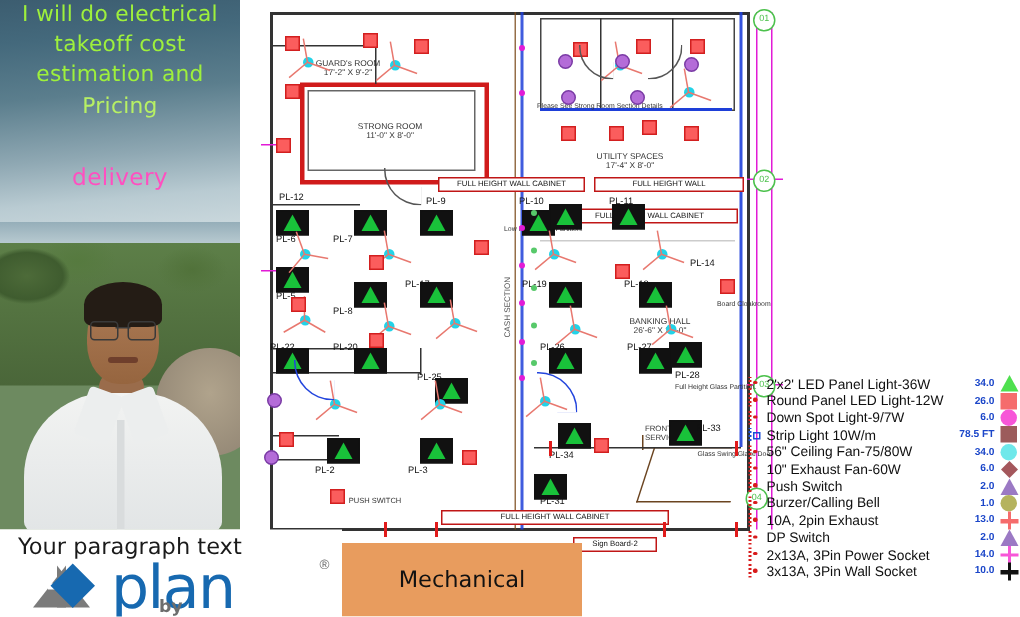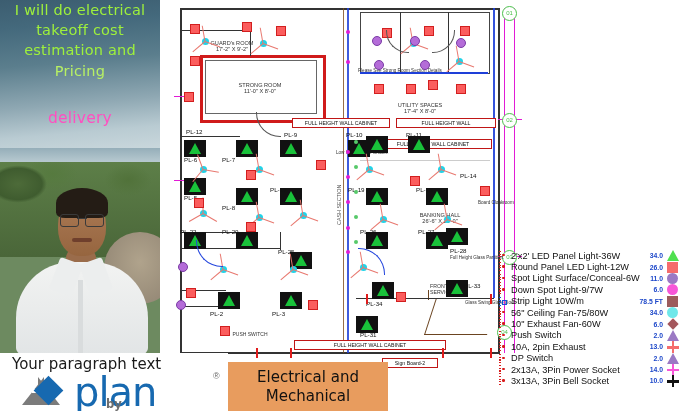--- a/index.html
+++ b/index.html
@@ -467,31 +467,20 @@
           <div class="tk-val" style="color: rgb(27, 70, 201);">26.0</div>
           <div class="tk-ic">
             <div class="ic-sqr" style="background:#f56c6c"></div>
           </div>
         </div>
         <div class="tk-row">
           <div class="tk-mk">
             <span class="dots"></span>
             <span class="dot2"></span>
           </div>
-          <div class="tk-lbl">Spot Light Surface/Conceal-6W</div>
-          <div class="tk-val" style="color: rgb(27, 70, 201);">11.0</div>
-          <div class="tk-ic">
-            <div class="ic-cir" style="background:#9b79c4"></div>
-          </div>
-        </div>
-        <div class="tk-row">
-          <div class="tk-mk">
-            <span class="dots"></span>
-            <span class="dot2"></span>
-          </div>
           <div class="tk-lbl">Down Spot Light-9/7W</div>
           <div class="tk-val" style="color: rgb(27, 70, 201);">6.0</div>
           <div class="tk-ic">
             <div class="ic-cir" style="background:#f756d8"></div>
           </div>
         </div>
         <div class="tk-row">
           <div class="tk-mk strip">
             <span class="dots"></span>
             <span class="dot2"></span>
@@ -526,20 +515,31 @@
         </div>
         <div class="tk-row">
           <div class="tk-mk">
             <span class="dots"></span>
             <span class="dot2"></span>
           </div>
           <div class="tk-lbl">Push Switch</div>
           <div class="tk-val" style="color: rgb(27, 70, 201);">2.0</div>
           <div class="tk-ic">
             <div class="ic-tri" style="border-bottom-color:#9b79c4"></div>
+          </div>
+        </div>
+        <div class="tk-row">
+          <div class="tk-mk">
+            <span class="dots"></span>
+            <span class="dot2"></span>
+          </div>
+          <div class="tk-lbl">Burzer/Calling Bell</div>
+          <div class="tk-val" style="color: rgb(27, 70, 201);">1.0</div>
+          <div class="tk-ic">
+            <div class="ic-cir" style="background:#b5b35e"></div>
           </div>
         </div>
         <div class="tk-row">
           <div class="tk-mk">
             <span class="dots"></span>
             <span class="dot2"></span>
           </div>
           <div class="tk-lbl">10A, 2pin Exhaust</div>
           <div class="tk-val" style="color: rgb(27, 70, 201);">13.0</div>
           <div class="tk-ic">
@@ -572,21 +572,21 @@
               <i class="h"></i>
               <i class="v"></i>
             </div>
           </div>
         </div>
         <div class="tk-row">
           <div class="tk-mk">
             <span class="dots"></span>
             <span class="dot2"></span>
           </div>
-          <div class="tk-lbl">3x13A, 3Pin Bell Socket</div>
+          <div class="tk-lbl">3x13A, 3Pin Wall Socket</div>
           <div class="tk-val" style="color: rgb(27, 70, 201);">10.0</div>
           <div class="tk-ic">
             <div class="ic-plus" style="color:#111111">
               <i class="h"></i>
               <i class="v"></i>
             </div>
           </div>
         </div>
       </div>
   </div>
@@ -627,17 +627,16 @@
         <div class="tri2"></div>
         <div class="band"></div>
         <div class="dia"></div>
     </div>
     <div class="w1">plan</div>
     <div class="reg">®</div>
     <div class="sub">by ConstructConnect</div>
   </div>
 
   <div id="orange">
-    <span>Electrical and</span>
     <span>Mechanical</span>
   </div>
 
 </div>
 
 </body></html>

